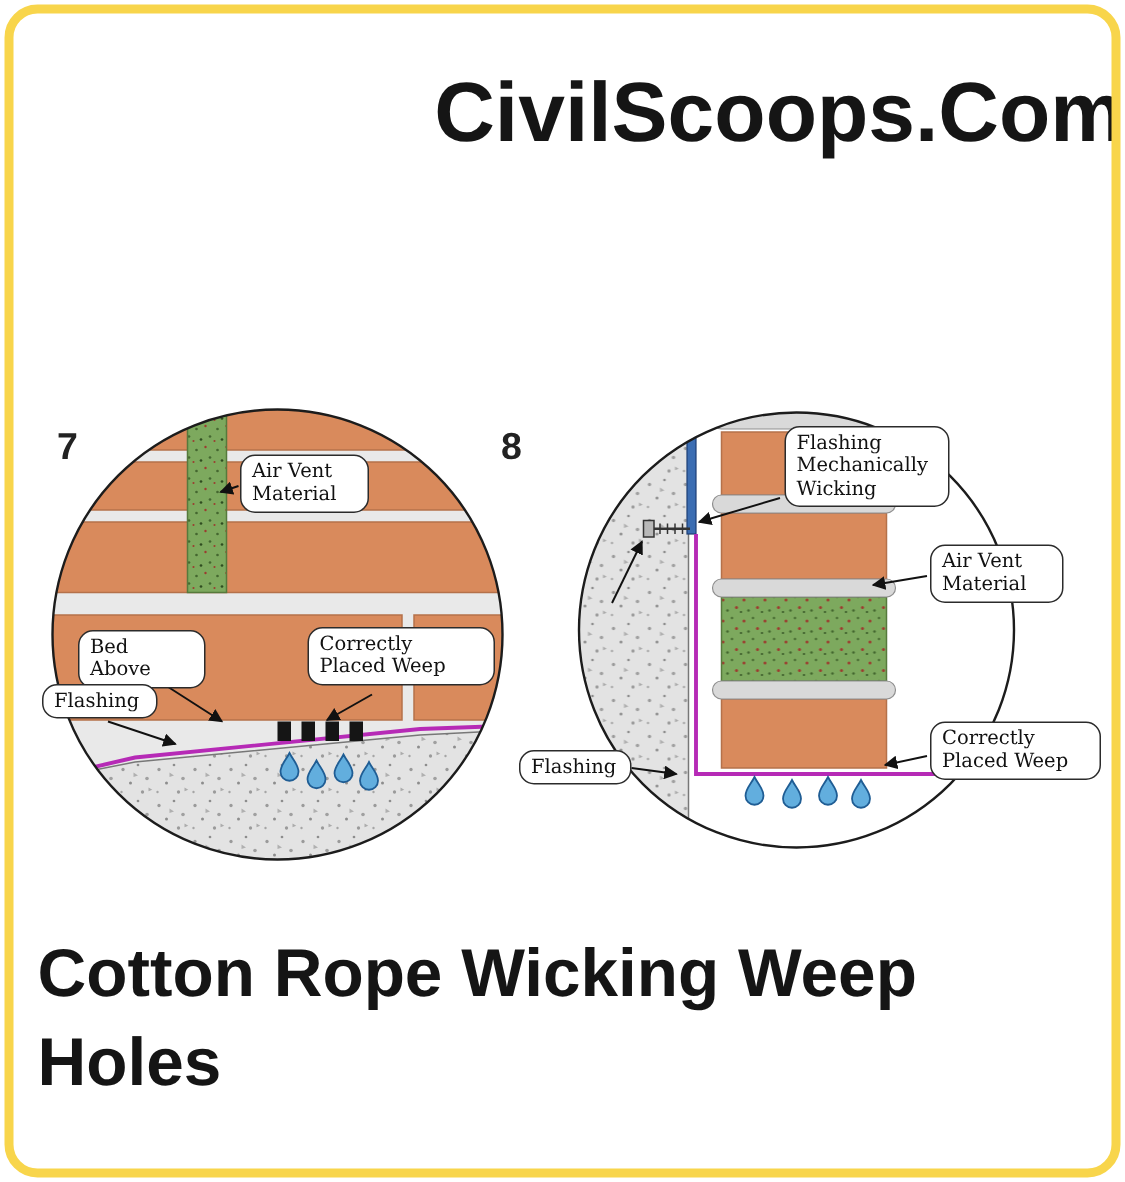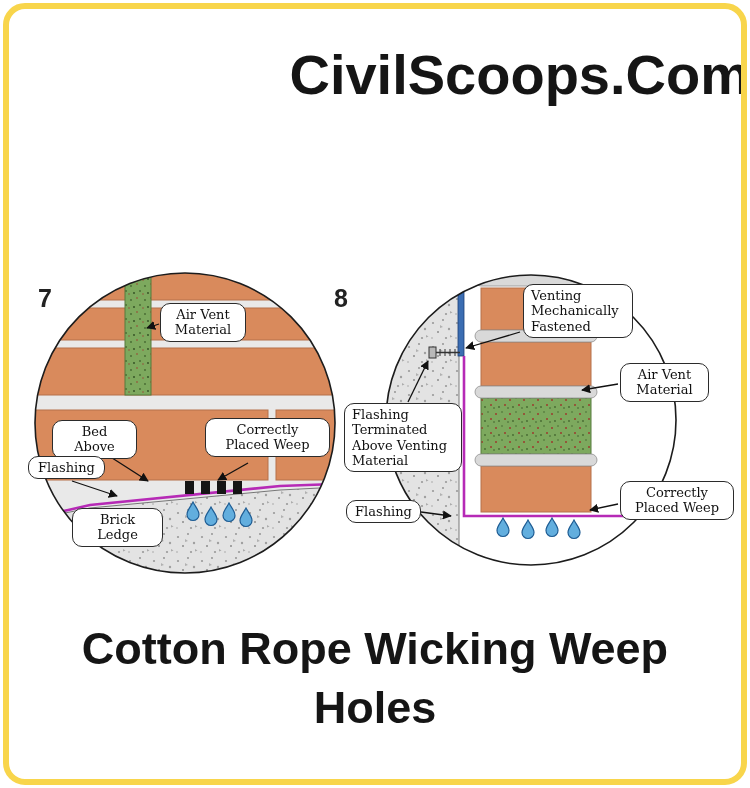--- a/index.html
+++ b/index.html
@@ -10,26 +10,26 @@
     position:absolute;top:42px;left:0;width:100%;margin:0;
     text-align:right;font-size:56px;font-weight:bold;color:#151515;letter-spacing:0px;
   }
   .figures-row{position:absolute;top:260px;left:0;width:750px;height:322px;}
   .fig-num{position:absolute;font-size:25px;font-weight:bold;color:#222;}
   .figsvg{position:absolute;}
   .overlay{position:absolute;left:0;top:0;}
   .label{
     position:absolute;background:#ffffff;border:1.3px solid #2b2b2b;border-radius:10px;
     padding:3px 7px;font-family:"DejaVu Serif",serif;font-size:13px;line-height:1.18;
-    color:#111;text-align:center;box-sizing:border-box;
+    color:#111;text-align:left;box-sizing:border-box;
   }
   .label.al{text-align:left;}
   .caption{
     position:absolute;top:620px;left:25px;right:25px;margin:0;
-    text-align:center;font-size:45px;line-height:1.3;font-weight:bold;color:#151515;
+    font-size:45px;line-height:1.3;font-weight:bold;color:#151515;
   }
 </style>
 </head>
 <body>
 
 <div class="viewport">
 
   <h1 class="site-title">CivilScoops.Com</h1>
 
   <div class="figures-row">
@@ -171,25 +171,23 @@
         <path d="M408,142 L428,101" marker-end="url(#ah)"></path>
         <path d="M421,252 L451,256" marker-end="url(#ah)"></path>
         <path d="M618,244 L590,250" marker-end="url(#ah)"></path>
       </g>
     </svg>
 
     <div class="label" style="left:160px;top:43px;width:86px">Air Vent Material</div>
     <div class="label" style="left:52px;top:160px;width:85px">Bed Above</div>
     <div class="label" style="left:205px;top:158px;width:125px">Correctly Placed Weep</div>
     <div class="label" style="left:28px;top:196px;width:77px">Flashing</div>
-    <div class="label" style="left:72px;top:248px;width:91px">Brick Ledge</div>
 
-    <div class="label al" style="left:523px;top:24px;width:110px">Venting Mechanically Fastened</div>
+    <div class="label al" style="left:523px;top:24px;width:110px">Flashing Mechanically Wicking</div>
     <div class="label" style="left:620px;top:103px;width:89px">Air Vent Material</div>
-    <div class="label al" style="left:344px;top:143px;width:118px">Flashing Terminated Above Venting Material</div>
     <div class="label" style="left:346px;top:240px;width:75px">Flashing</div>
     <div class="label" style="left:620px;top:221px;width:114px">Correctly Placed Weep</div>
 
   </div>
 
   <h2 class="caption">Cotton Rope Wicking Weep Holes</h2>
 
   <div class="frame"></div>
 </div>
 

